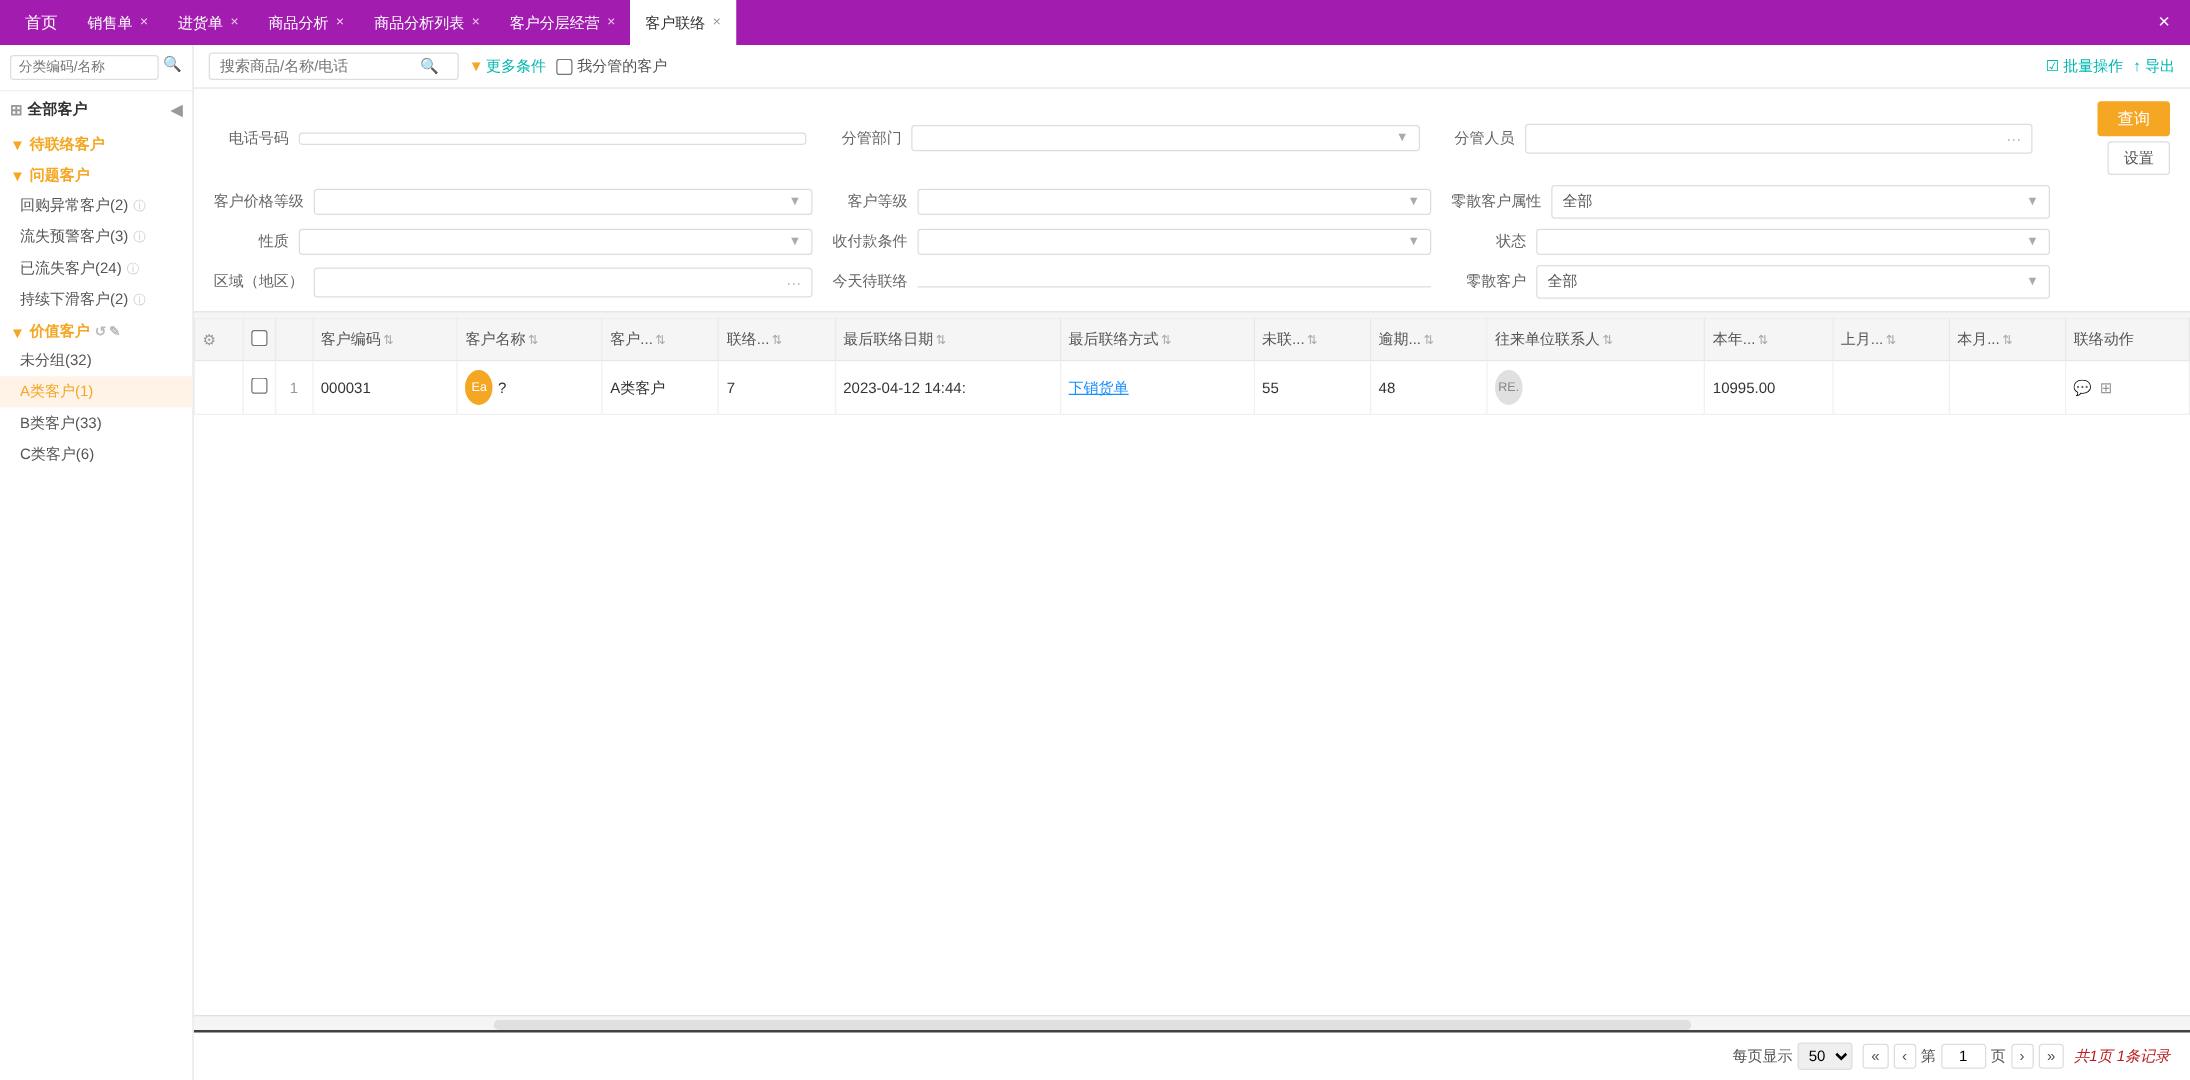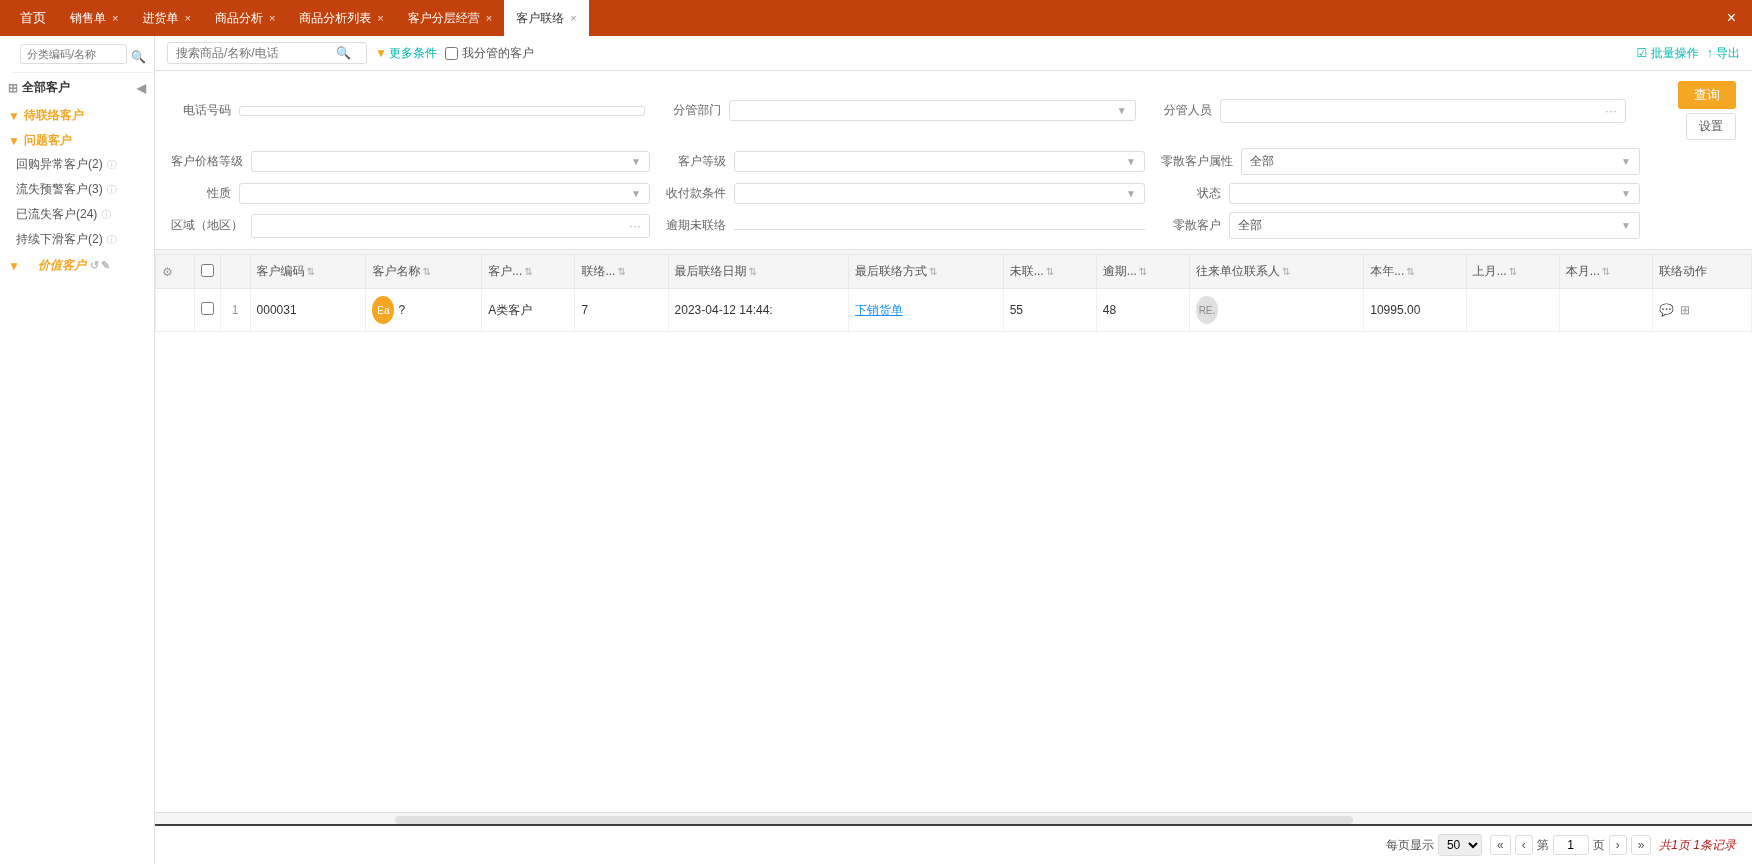--- a/index.html
+++ b/index.html
@@ -2,21 +2,21 @@
 <html><head>
   <meta charset="utf-8">
   <style>
     * { box-sizing: border-box; margin: 0; padding: 0; font-family: 'Microsoft YaHei', Arial, sans-serif; font-size: 12px; }
     body { background: #f5f5f5; overflow: hidden; width: 1752px; height: 864px; }
 
     
     .top-nav {
       display: flex;
       align-items: center;
-      background: #c2410c;
+      background: #a21caf;
       height: 36px;
       padding: 0 8px;
     }
     .top-nav .nav-item {
       display: flex;
       align-items: center;
       padding: 0 12px;
       height: 36px;
       color: #fff;
       cursor: pointer;
@@ -59,24 +59,23 @@
     .sidebar {
       width: 155px;
       background: #fff;
       border-right: 1px solid #e0e0e0;
       display: flex;
       flex-direction: column;
       overflow-y: auto;
     }
     .sidebar-search {
       display: flex;
-      align-items: flex-end;
+      align-items: flex-start;
       padding: 8px 8px;
       border-bottom: 1px solid #f0f0f0;
-      margin-left: 12px;
     }
     .sidebar-search input {
       border: 1px solid #ddd;
       border-radius: 3px;
       padding: 3px 6px;
       width: 100%;
       font-size: 11px;
       outline: none;
     }
     .sidebar-search .search-btn {
@@ -517,26 +516,40 @@
           <span class="info-icon">ⓘ</span>
         </div>
         <div class="sidebar-item">
           <span>持续下滑客户(2)</span>
           <span class="info-icon">ⓘ</span>
         </div>
       </div>
 
     <div class="val-group-row">
       <span class="triangle">▼</span>
-      <span style="margin-left:18px;font-style:italic;">价值客户</span>
+      <span style="margin-left:4px;">价值客户</span>
       <span class="actions-small">
         <span>↺</span>
         <span>✎</span>
       </span>
     </div>
+    <div id="value-items">
+        <div class="sidebar-item">
+          <span>未分组(32)</span>
+        </div>
+        <div class="sidebar-item active">
+          <span>A类客户(1)</span>
+        </div>
+        <div class="sidebar-item">
+          <span>B类客户(33)</span>
+        </div>
+        <div class="sidebar-item">
+          <span>C类客户(6)</span>
+        </div>
+      </div>
   </div>
 
   <div class="content-area">
 
     <div class="filter-bar">
       <div class="search-input-wrap">
         <input type="text" placeholder="搜索商品/名称/电话" style="">
         <span style="color:#aaa;">🔍</span>
       </div>
       <div class="more-filter">
@@ -637,21 +650,21 @@
 
       <div class="filter-row">
         <div class="filter-field">
           <label>区域（地区）</label>
           <div class="field-input">
             <span></span>
               <span class="dots-btn">···</span>
           </div>
         </div>
         <div class="filter-field">
-          <label>逾期未联络</label>
+          <label>今天待联络</label>
           <div class="field-input" style="border:none; border-bottom:1px solid #ddd; border-radius:0;">
             <span></span>
           </div>
         </div>
         <div class="filter-field">
           <label>零散客户</label>
           <div class="field-input">
             <span>全部</span>
               <span class="caret-down">▼</span>
           </div>

